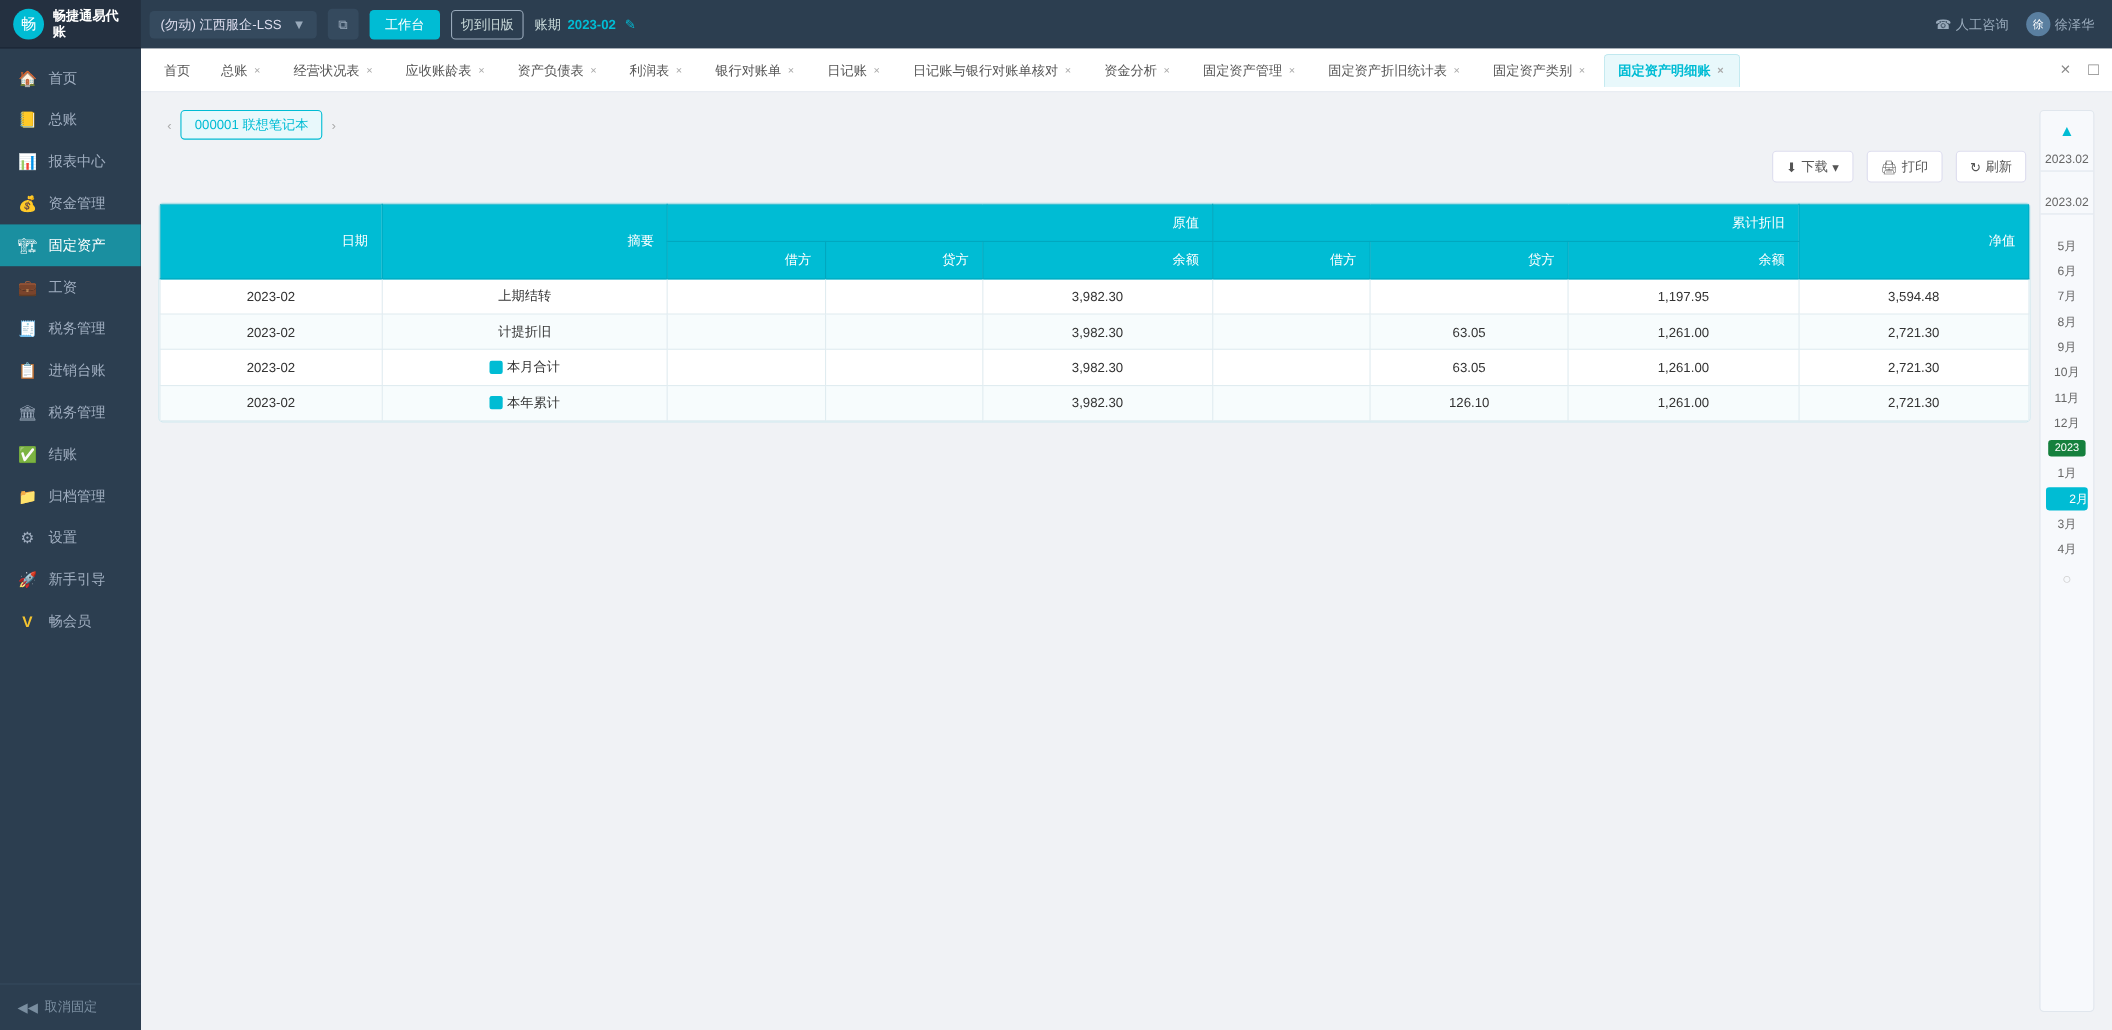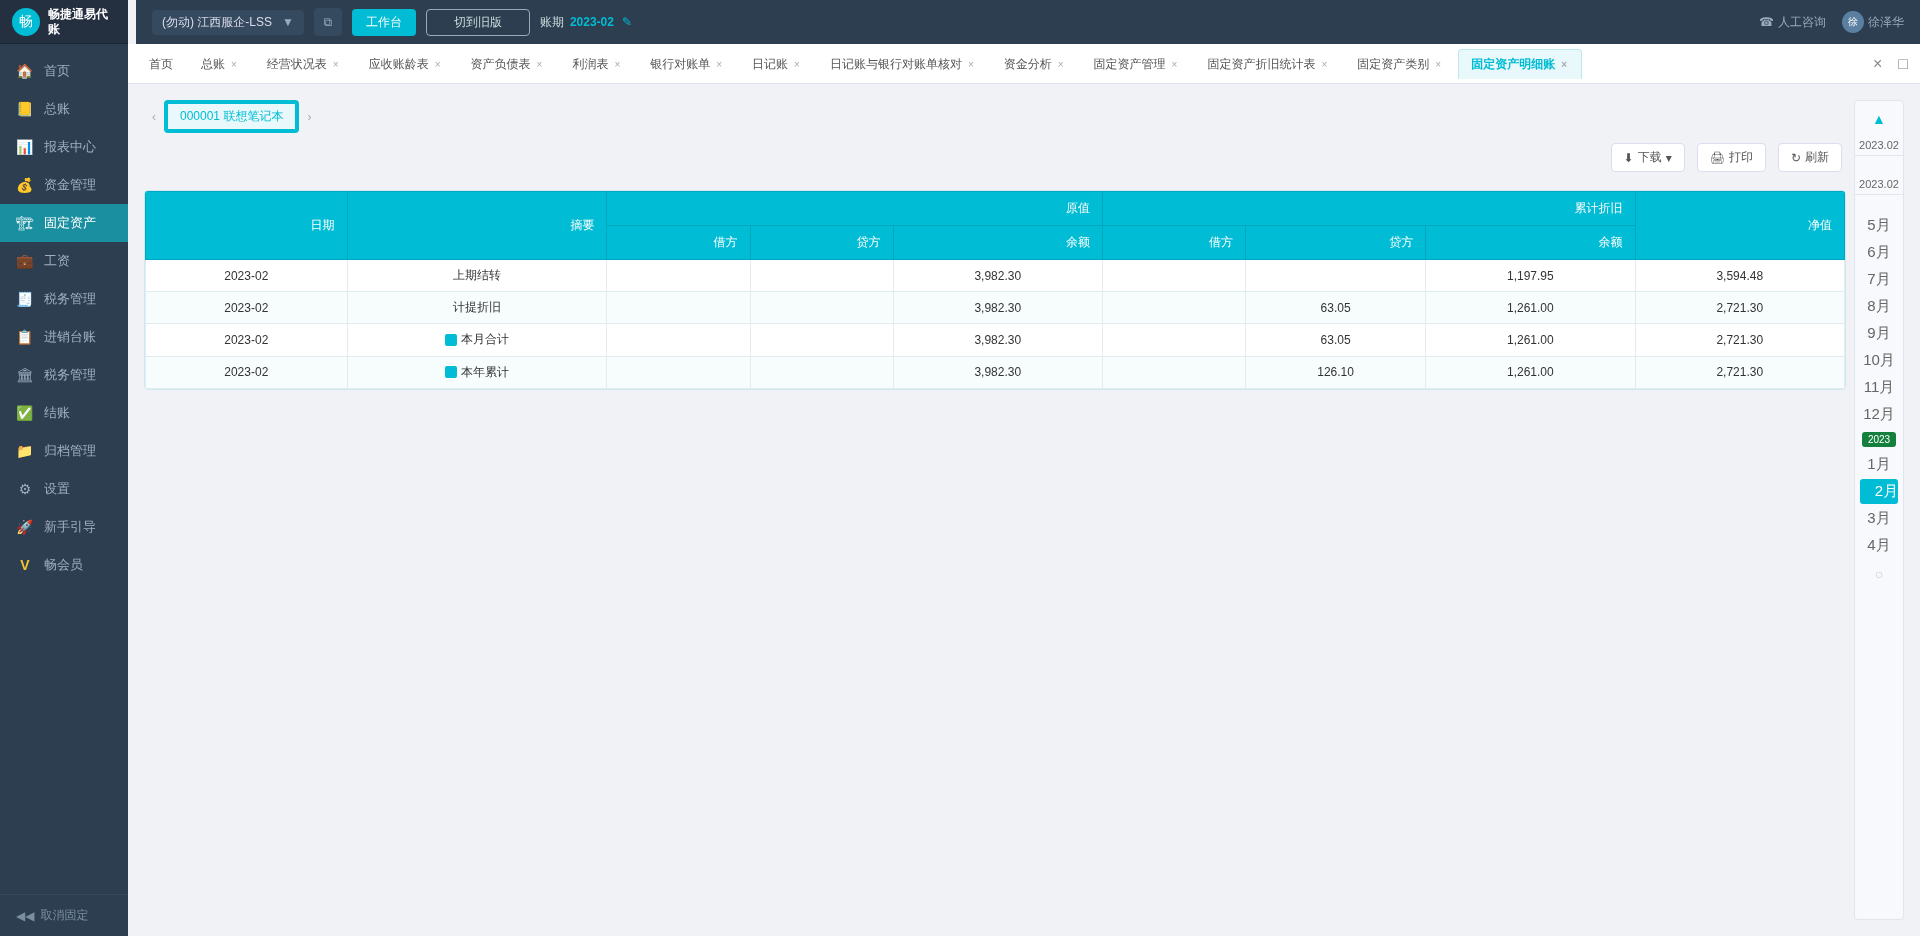--- a/index.html
+++ b/index.html
@@ -28,39 +28,39 @@
     .sidebar-item.active { background: #1a8fa0; color: #fff; }
     .sidebar-item-icon { width: 18px; height: 18px; display: flex; align-items: center; justify-content: center; font-size: 14px; flex-shrink: 0; }
     .sidebar-item-label { font-size: 13px; }
     .sidebar-footer {
       padding: 12px 16px; border-top: 1px solid #354a5e; color: #7a8ea0; font-size: 12px;
       display: flex; align-items: center; gap: 6px; cursor: pointer;
     }
 
     
     .topbar {
-      position: fixed; left: 136px; top: 0; right: 0; height: 44px;
+      position: fixed; left: 120px; top: 0; right: 0; height: 44px;
       background: #2c3e50; display: flex; align-items: center; padding: 0 16px;
       z-index: 99; gap: 10px;
     }
     .topbar-company {
       display: flex; align-items: center; gap: 6px; background: #354a5e;
       padding: 4px 10px; border-radius: 4px; color: #dde; font-size: 12px; cursor: pointer; min-width: 150px;
     }
     .topbar-company-arrow { color: #9ab; margin-left: 4px; }
     .topbar-copy-btn {
       width: 28px; height: 28px; background: #354a5e; border-radius: 4px;
       display: flex; align-items: center; justify-content: center; color: #9ab; cursor: pointer;
     }
     .topbar-workspace-btn {
       background: #00bcd4; color: white; padding: 5px 14px; border-radius: 4px;
       font-size: 12px; cursor: pointer; border: none;
     }
     .topbar-switch-btn {
-      background: transparent; border: 1px solid #9ab; color: #cdd; padding: 4px 27px;
+      background: transparent; border: 1px solid #9ab; color: #cdd; padding: 4px 8px;
       border-radius: 4px; font-size: 12px; cursor: pointer;
     }
     .topbar-period { color: #cdd; font-size: 12px; display: flex; align-items: center; gap: 6px; }
     .topbar-period-edit { color: #00bcd4; cursor: pointer; margin-left: 2px; }
     .topbar-right { margin-left: auto; display: flex; align-items: center; gap: 16px; }
     .topbar-service { color: #9ab; font-size: 12px; display: flex; align-items: center; gap: 4px; cursor: pointer; }
     .topbar-user { color: #9ab; font-size: 12px; display: flex; align-items: center; gap: 4px; cursor: pointer; }
 
     
     .tabbar {
@@ -88,21 +88,21 @@
     
     .content-area { flex: 1; display: flex; flex-direction: column; gap: 10px; }
 
     
     .subnav {
       display: flex; align-items: center; gap: 4px; padding: 0 4px;
     }
     .subnav-arrow { color: #aaa; cursor: pointer; padding: 4px; }
     .subnav-item {
       display: flex; align-items: flex-start; gap: 4px; padding: 4px 12px;
-      background: #fff; border: 4px solid #14b8a6; border-radius: 4px; font-size: 12px;
+      background: #fff; border: 1px solid #14b8a6; border-radius: 4px; font-size: 12px;
       color: #333; cursor: pointer;
     }
     .subnav-item.active { background: #e8f8fb; border-color: #00bcd4; color: #00bcd4; }
 
     
     .table-toolbar {
       display: flex; justify-content: flex-end; align-items: center; gap: 12px;
       padding: 0 4px 8px 4px;
     }
     .toolbar-btn {
@@ -136,21 +136,21 @@
     .right-panel {
       width: 50px; background: #f7f9fc; border: 1px solid #e0e6ed; border-radius: 4px;
       display: flex; flex-direction: column; align-items: center; padding: 8px 0;
       gap: 2px; flex-shrink: 0;
     }
     .right-panel-year {
       font-size: 11px; color: #666; padding: 4px 0; width: 100%; text-align: center;
       border-bottom: 1px solid #e0e6ed; margin-bottom: 16px;
     }
     .right-panel-month {
-      font-size: 15px; color: #666; padding: 3px 0; width: 100%; text-align: center; cursor: pointer;
+      font-size: 11px; color: #666; padding: 3px 0; width: 100%; text-align: center; cursor: pointer;
     }
     .right-panel-month.active-period {
       background: #00bcd4; color: #fff; border-radius: 3px; width: 80%; margin: 0 auto; text-align: right;
     }
     .right-panel-scroll-btn {
       color: #00bcd4; font-size: 14px; cursor: pointer; padding: 2px;
     }
     .right-panel-up { margin-bottom: 4px; }
     .right-panel-bottom { margin-top: 4px; }
   </style>

